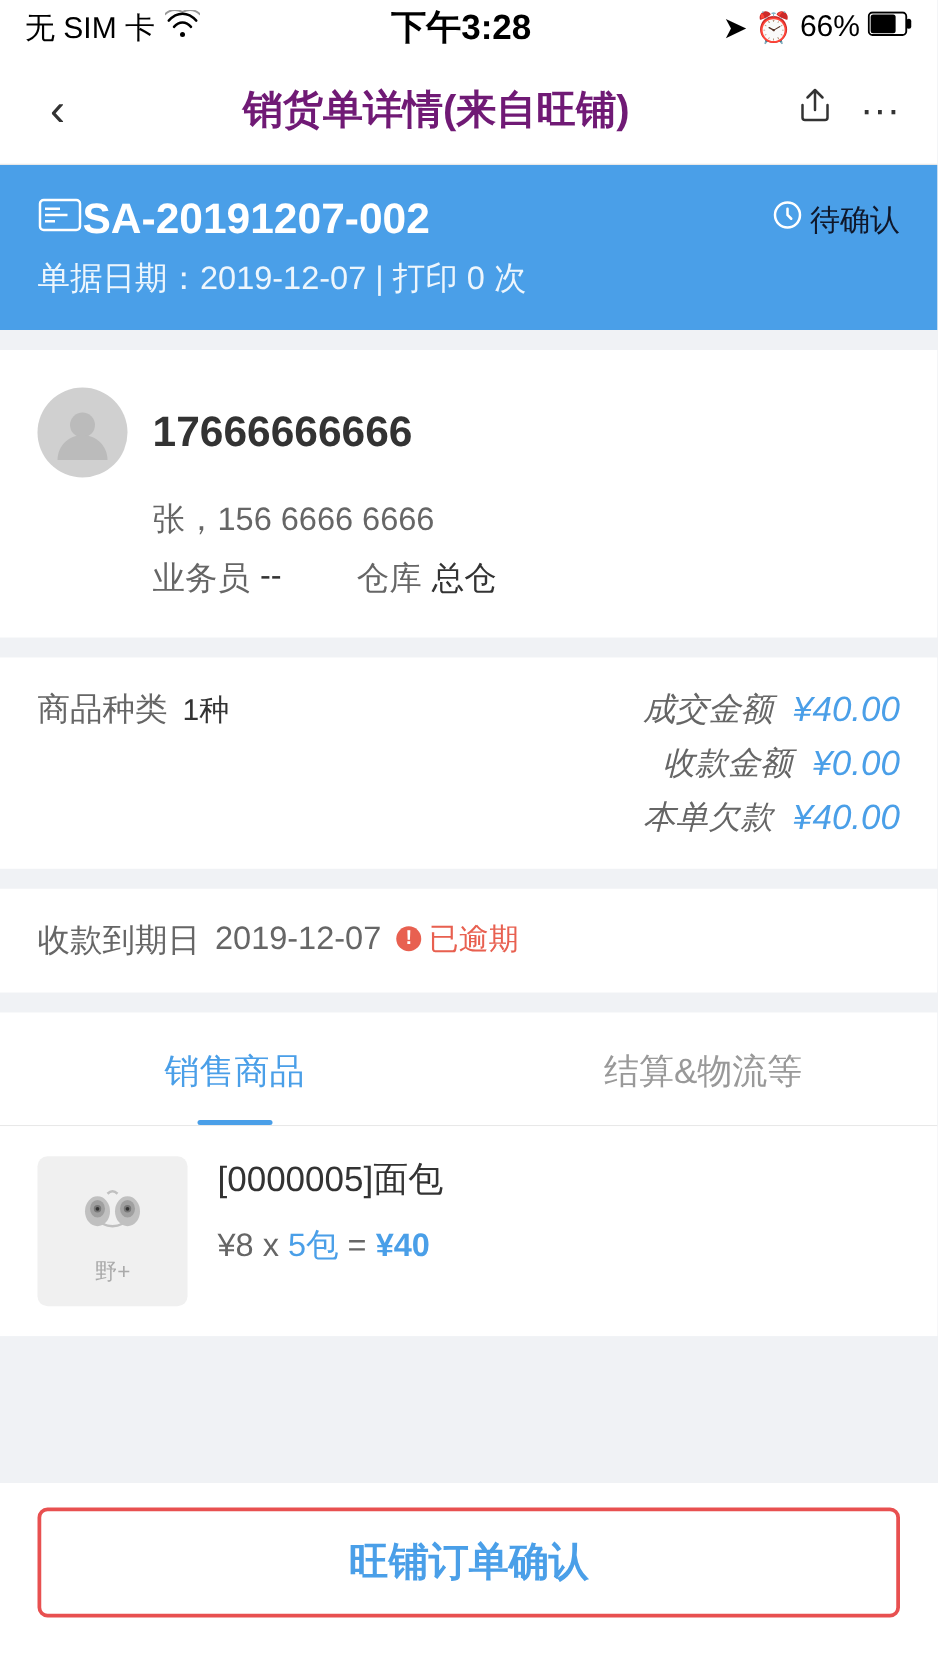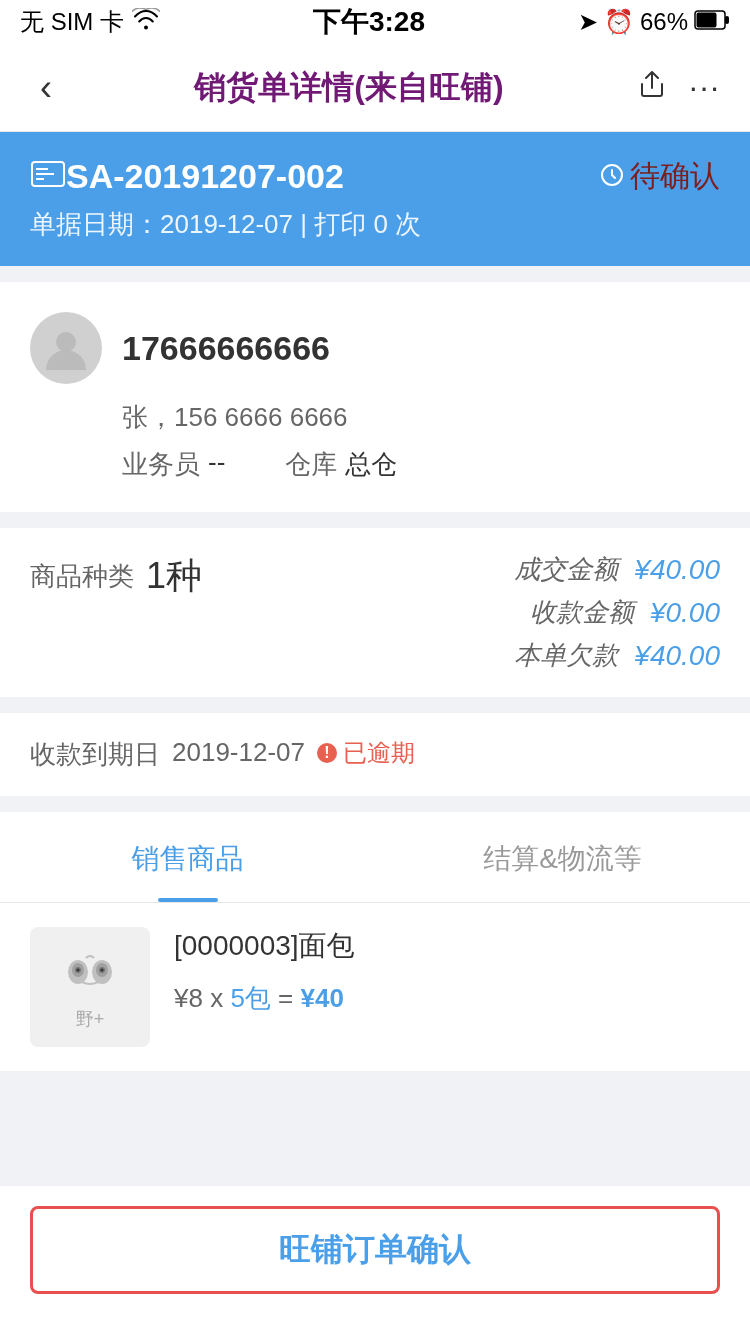--- a/index.html
+++ b/index.html
@@ -73,22 +73,22 @@
       margin-bottom: 10px;
     }
     .order-number {
       font-size: 34px;
       font-weight: 700;
       color: #fff;
       display: flex;
       align-items: center;
     }
     .order-status {
-      font-size: 30px;
-      color: #7f1d1d;
+      font-size: 24px;
+      color: #0f172a;
       display: flex;
       align-items: center;
       gap: 6px;
       justify-content: center;
     }
     .order-date {
       font-size: 26px;
       color: rgba(255,255,255,0.9);
     }
 
@@ -148,21 +148,21 @@
       align-items: flex-start;
     }
     .summary-left {
       display: flex;
       align-items: center;
       gap: 12px;
       font-size: 26px;
       color: #666;
     }
     .summary-label { color: #666; }
-    .summary-value { color: #333; font-size: 36px; }
+    .summary-value { color: #333; font-size: 24px; }
     .summary-right {
       display: flex;
       flex-direction: column;
       align-items: flex-end;
       gap: 8px;
     }
     .summary-row {
       display: flex;
       gap: 16px;
       font-size: 26px;
@@ -459,21 +459,21 @@
             <circle cx="18" cy="26" r="1.5" fill="#333"></circle>
             <circle cx="42" cy="26" r="1.5" fill="#333"></circle>
             <path d="M22 38 Q30 42 38 38" stroke="#c0c0c0" stroke-width="2" fill="none"></path>
             <path d="M26 14 Q30 10 34 14" stroke="#c0c0c0" stroke-width="2" fill="none"></path>
           </svg>
         </span>
         <span class="brand-text">野+</span>
       </div>
     </div>
     <div class="product-info">
-      <div class="product-name">[0000003]面包</div>
+      <div class="product-name">[0000005]面包</div>
       <div class="product-price">
         <span>¥8</span>
         <span>x</span>
         <span style="color:#4a9fe8;">5包</span>
         <span>=</span>
         <span style="color:#4a9fe8; font-weight:600;">¥40</span>
       </div>
     </div>
   </div>
 </div>

